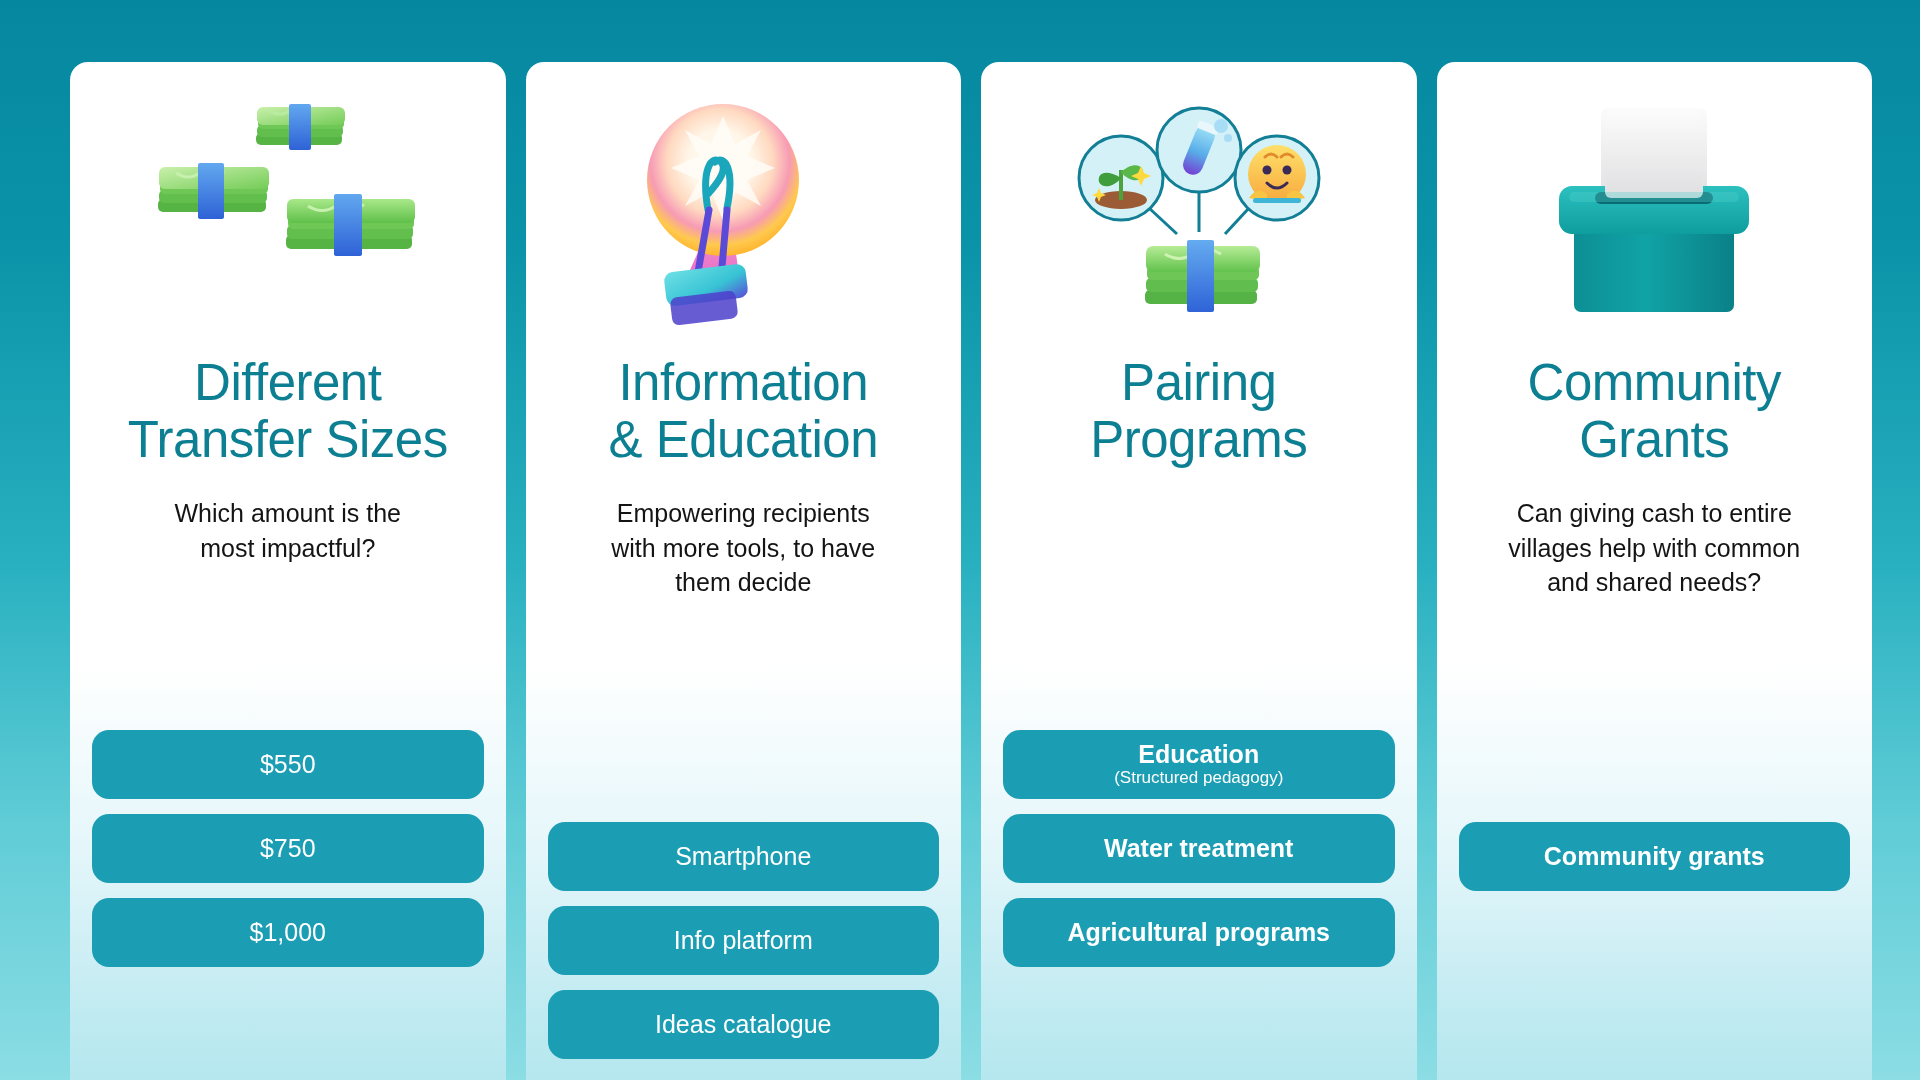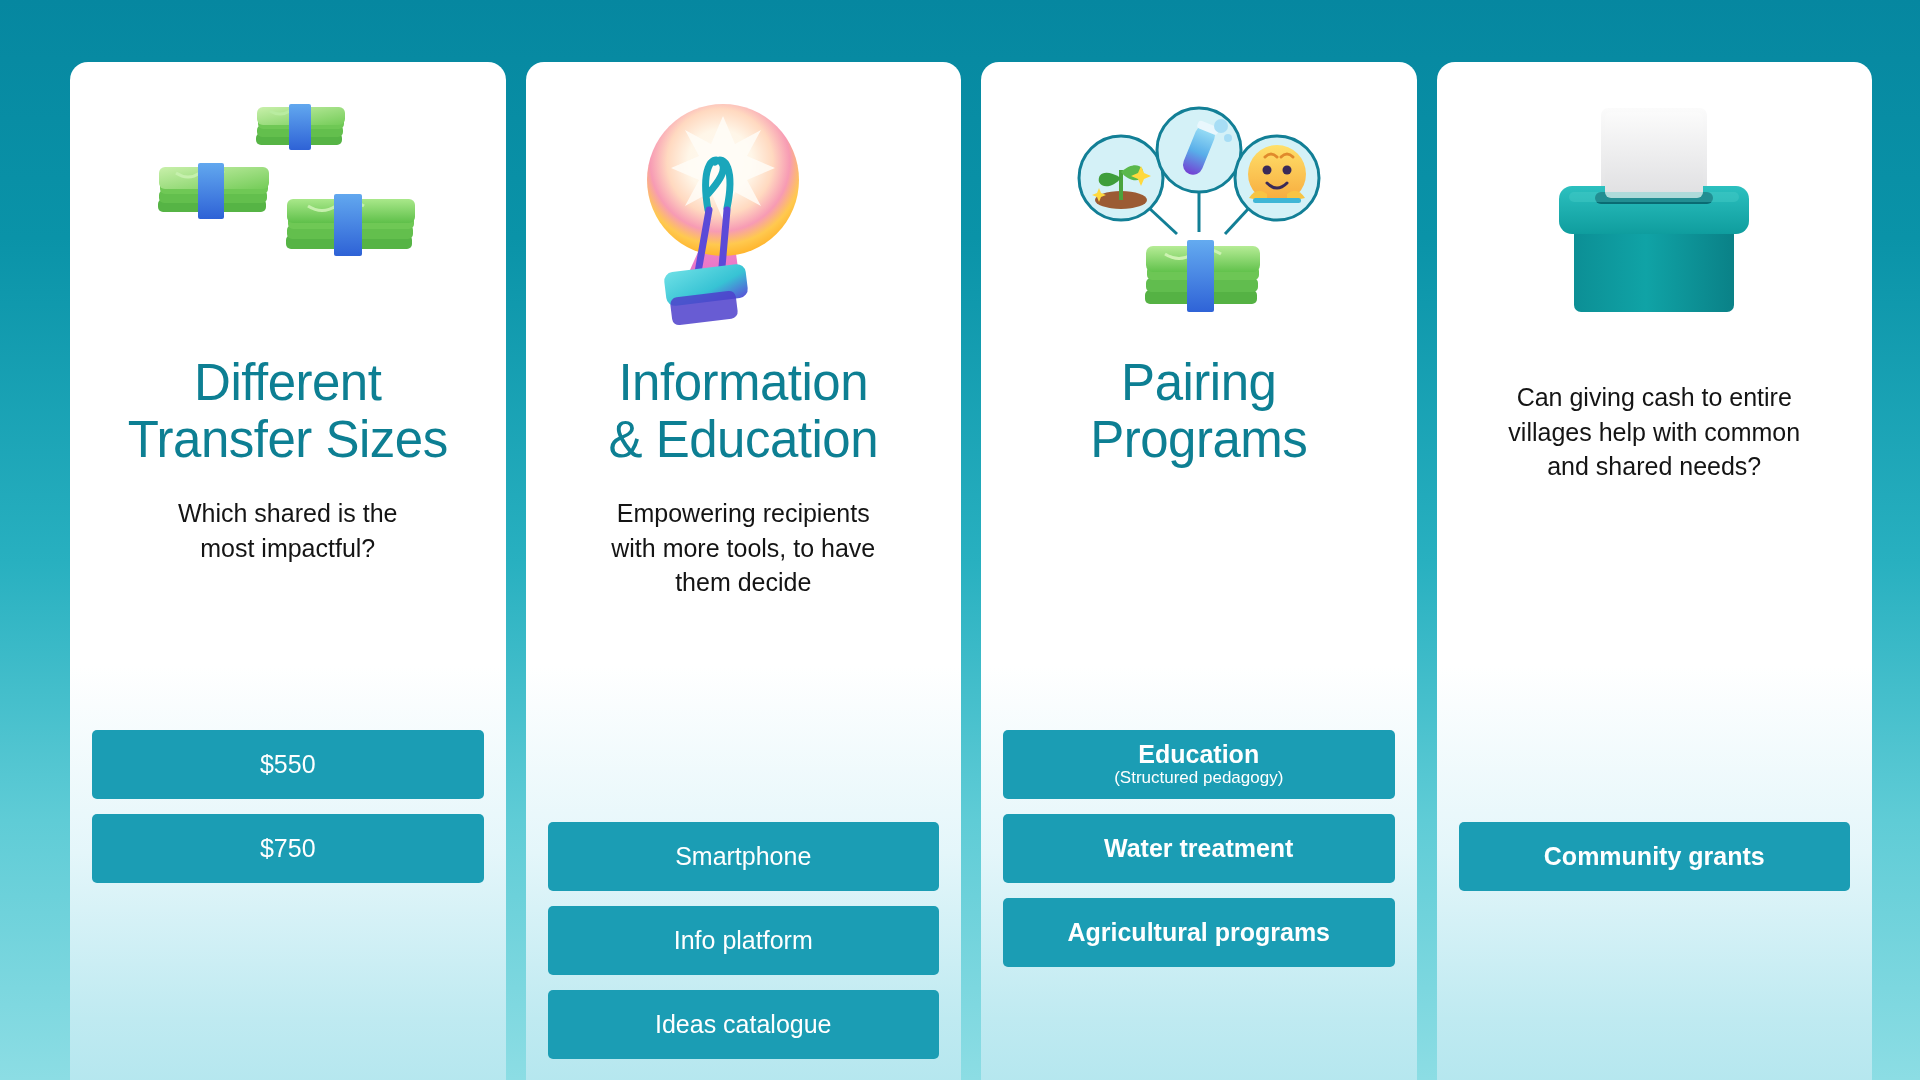--- a/index.html
+++ b/index.html
@@ -100,21 +100,21 @@
     position: absolute;
     left: 0;
     padding: 0 22px;
   }
   .btn-group.top-730  { top: 668px; }
   .btn-group.top-830  { top: 760px; }
 
   .pill {
     background: #1b9db4;
     border: none;
-    border-radius: 5px;
+    border-radius: 17px;
     color: #ffffff;
     height: 69px;
     display: flex;
     flex-direction: column;
     align-items: center;
     justify-content: center;
     font-family: "Liberation Sans", sans-serif;
     font-size: 25px;
     line-height: 1.1;
     cursor: pointer;
@@ -178,28 +178,31 @@
             <rect x="1" y="36" width="126" height="14" rx="5" fill="#63bf4d"></rect>
             <rect x="2" y="26" width="126" height="14" rx="5" fill="#6fc855"></rect>
             <rect x="1" y="10" width="128" height="24" rx="6" fill="url(#billG)"></rect>
             <path d="M22 17 q14 9 28 0 q14 -9 28 0" fill="none" stroke="#c6f0ad" stroke-width="3"></path>
             <rect x="48" y="5" width="28" height="62" rx="2" fill="url(#bandG)"></rect>
           </g>
         </svg>
       </div>
       <div class="card-title">Different
 Transfer Sizes</div>
-      <div class="card-sub">Which shared is the
+      <div class="card-sub">Which amount is the
 most impactful?</div>
       <div class="btn-group top-730">
         <button class="pill">
           <span class="pill-main">$550</span>
         </button>
         <button class="pill">
           <span class="pill-main">$750</span>
+        </button>
+        <button class="pill">
+          <span class="pill-main">$1,000</span>
         </button>
       </div>
     </div>
 
     <div class="card">
       <div class="icon-wrap">
         <svg width="240" height="250" viewBox="0 0 240 250" aria-hidden="true">
           <defs>
             <radialGradient id="bulbGlow" cx="48%" cy="38%" r="62%">
               <stop offset="0%" stop-color="#fffaf2"></stop>
@@ -364,20 +367,22 @@
 
           <rect x="30" y="94" width="190" height="48" rx="13" fill="url(#boxLidG)"></rect>
 
           <rect x="66" y="100" width="118" height="12" rx="6" fill="#0a6b73"></rect>
 
           <rect x="76" y="20" width="98" height="86" rx="6" fill="url(#paperG)"></rect>
 
           <rect x="40" y="100" width="170" height="10" rx="5" fill="#4fd0cc" opacity="0.35"></rect>
         </svg>
       </div>
+      <div class="card-title">Community
+Grants</div>
       <div class="card-sub">Can giving cash to entire
 villages help with common
 and shared needs?</div>
       <div class="btn-group top-830">
         <button class="pill bold">
           <span class="pill-main">Community grants</span>
         </button>
       </div>
     </div>
 

